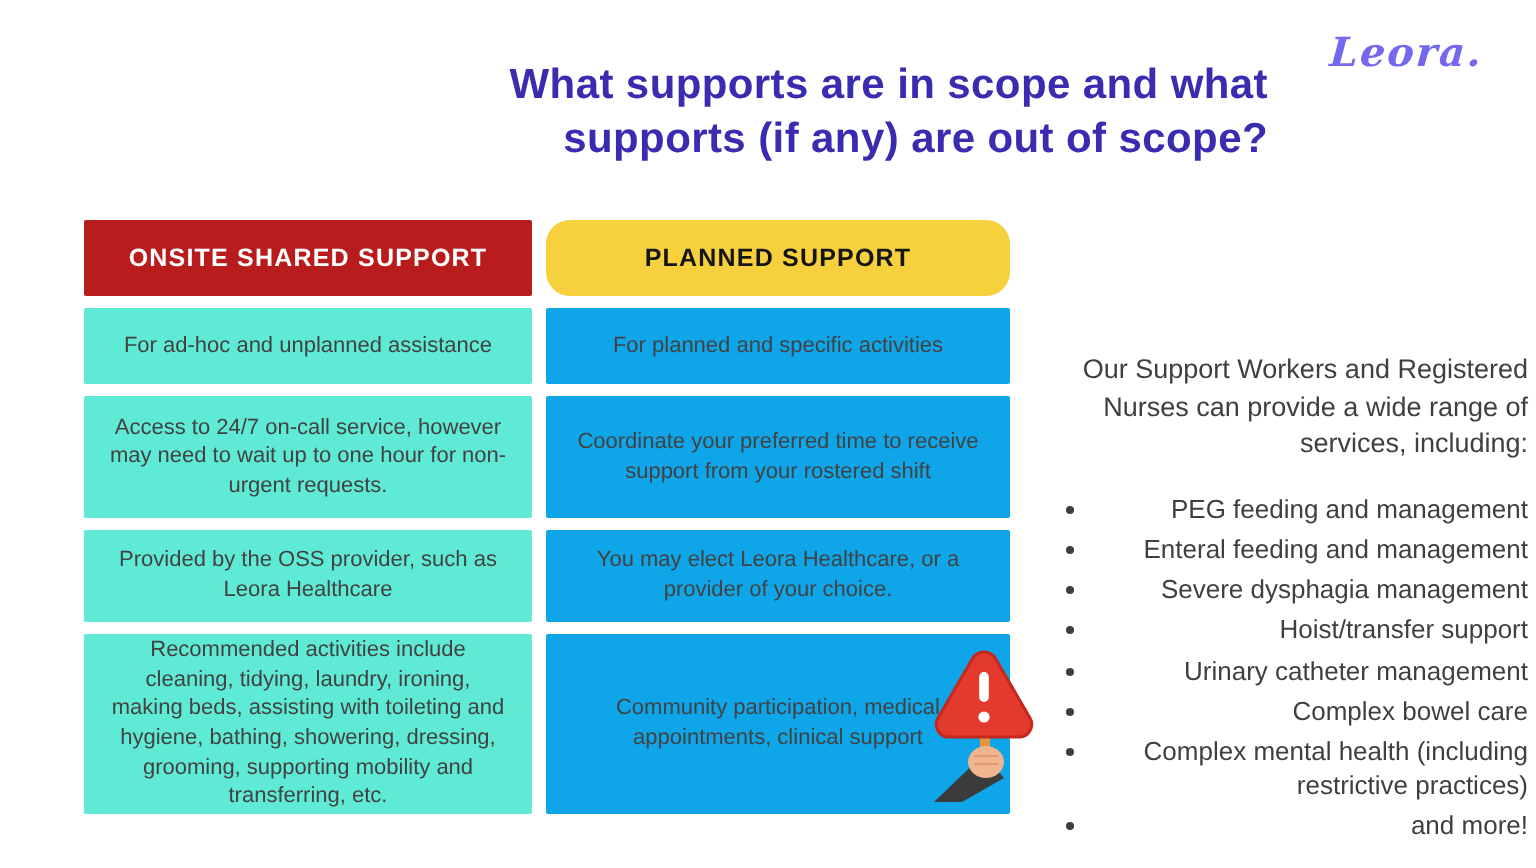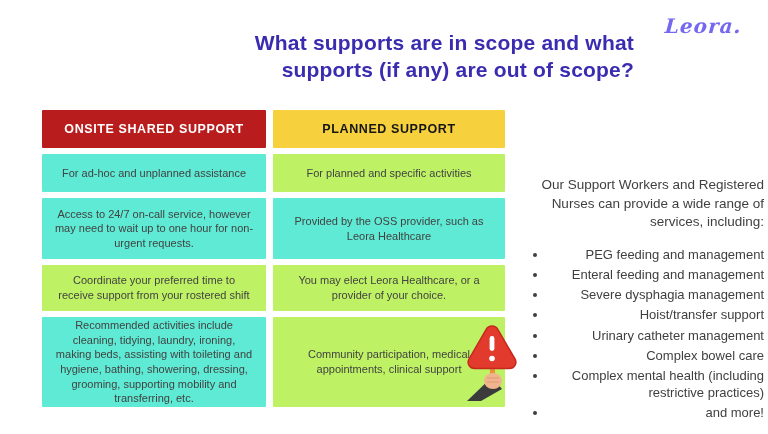--- a/index.html
+++ b/index.html
@@ -71,23 +71,24 @@
     font-weight: 700;
     font-size: 12.5px;
     letter-spacing: 0.6px;
   }
   .hdr-right {
     background: #f7d03e;
     color: #151515;
     font-weight: 700;
     font-size: 12.5px;
     letter-spacing: 0.6px;
+    border-radius: 12px;
   }
   .cell-left  { background: #5eead4; }
-  .cell-right { background: #bef264; }
+  .cell-right { background: #0ea5e9; }
 
   
   .warn-wrap {
     position: absolute;
     right: -14px;
     top: 8px;
     width: 54px;
     height: 76px;
     pointer-events: none;
   }
@@ -126,23 +127,23 @@
   </h1>
 
   <div class="table">
     <div class="cell hdr-left">ONSITE SHARED SUPPORT</div>
     <div class="cell hdr-right">PLANNED SUPPORT</div>
 
     <div class="cell cell-left">For ad-hoc and unplanned assistance</div>
     <div class="cell cell-right">For planned and specific activities</div>
 
     <div class="cell cell-left">Access to 24/7 on-call service, however may need to wait up to one hour for non-urgent requests.</div>
+    <div class="cell cell-right">Coordinate your preferred time to receive support from your rostered shift</div>
+
     <div class="cell cell-left">Provided by the OSS provider, such as Leora Healthcare</div>
-
-    <div class="cell cell-right">Coordinate your preferred time to receive support from your rostered shift</div>
     <div class="cell cell-right">You may elect Leora Healthcare, or a provider of your choice.</div>
 
     <div class="cell cell-left">Recommended activities include cleaning, tidying, laundry, ironing, making beds, assisting with toileting and hygiene, bathing, showering, dressing, grooming, supporting mobility and transferring, etc.</div>
     <div class="cell cell-right">
       <span>Community participation, medical appointments, clinical support</span>
       <div class="warn-wrap">
         <svg width="54" height="76" viewBox="0 0 54 76" xmlns="http://www.w3.org/2000/svg">
 
           <polygon points="2,76 27,52 37,64 16,76" fill="#3b3b3b"></polygon>
 

